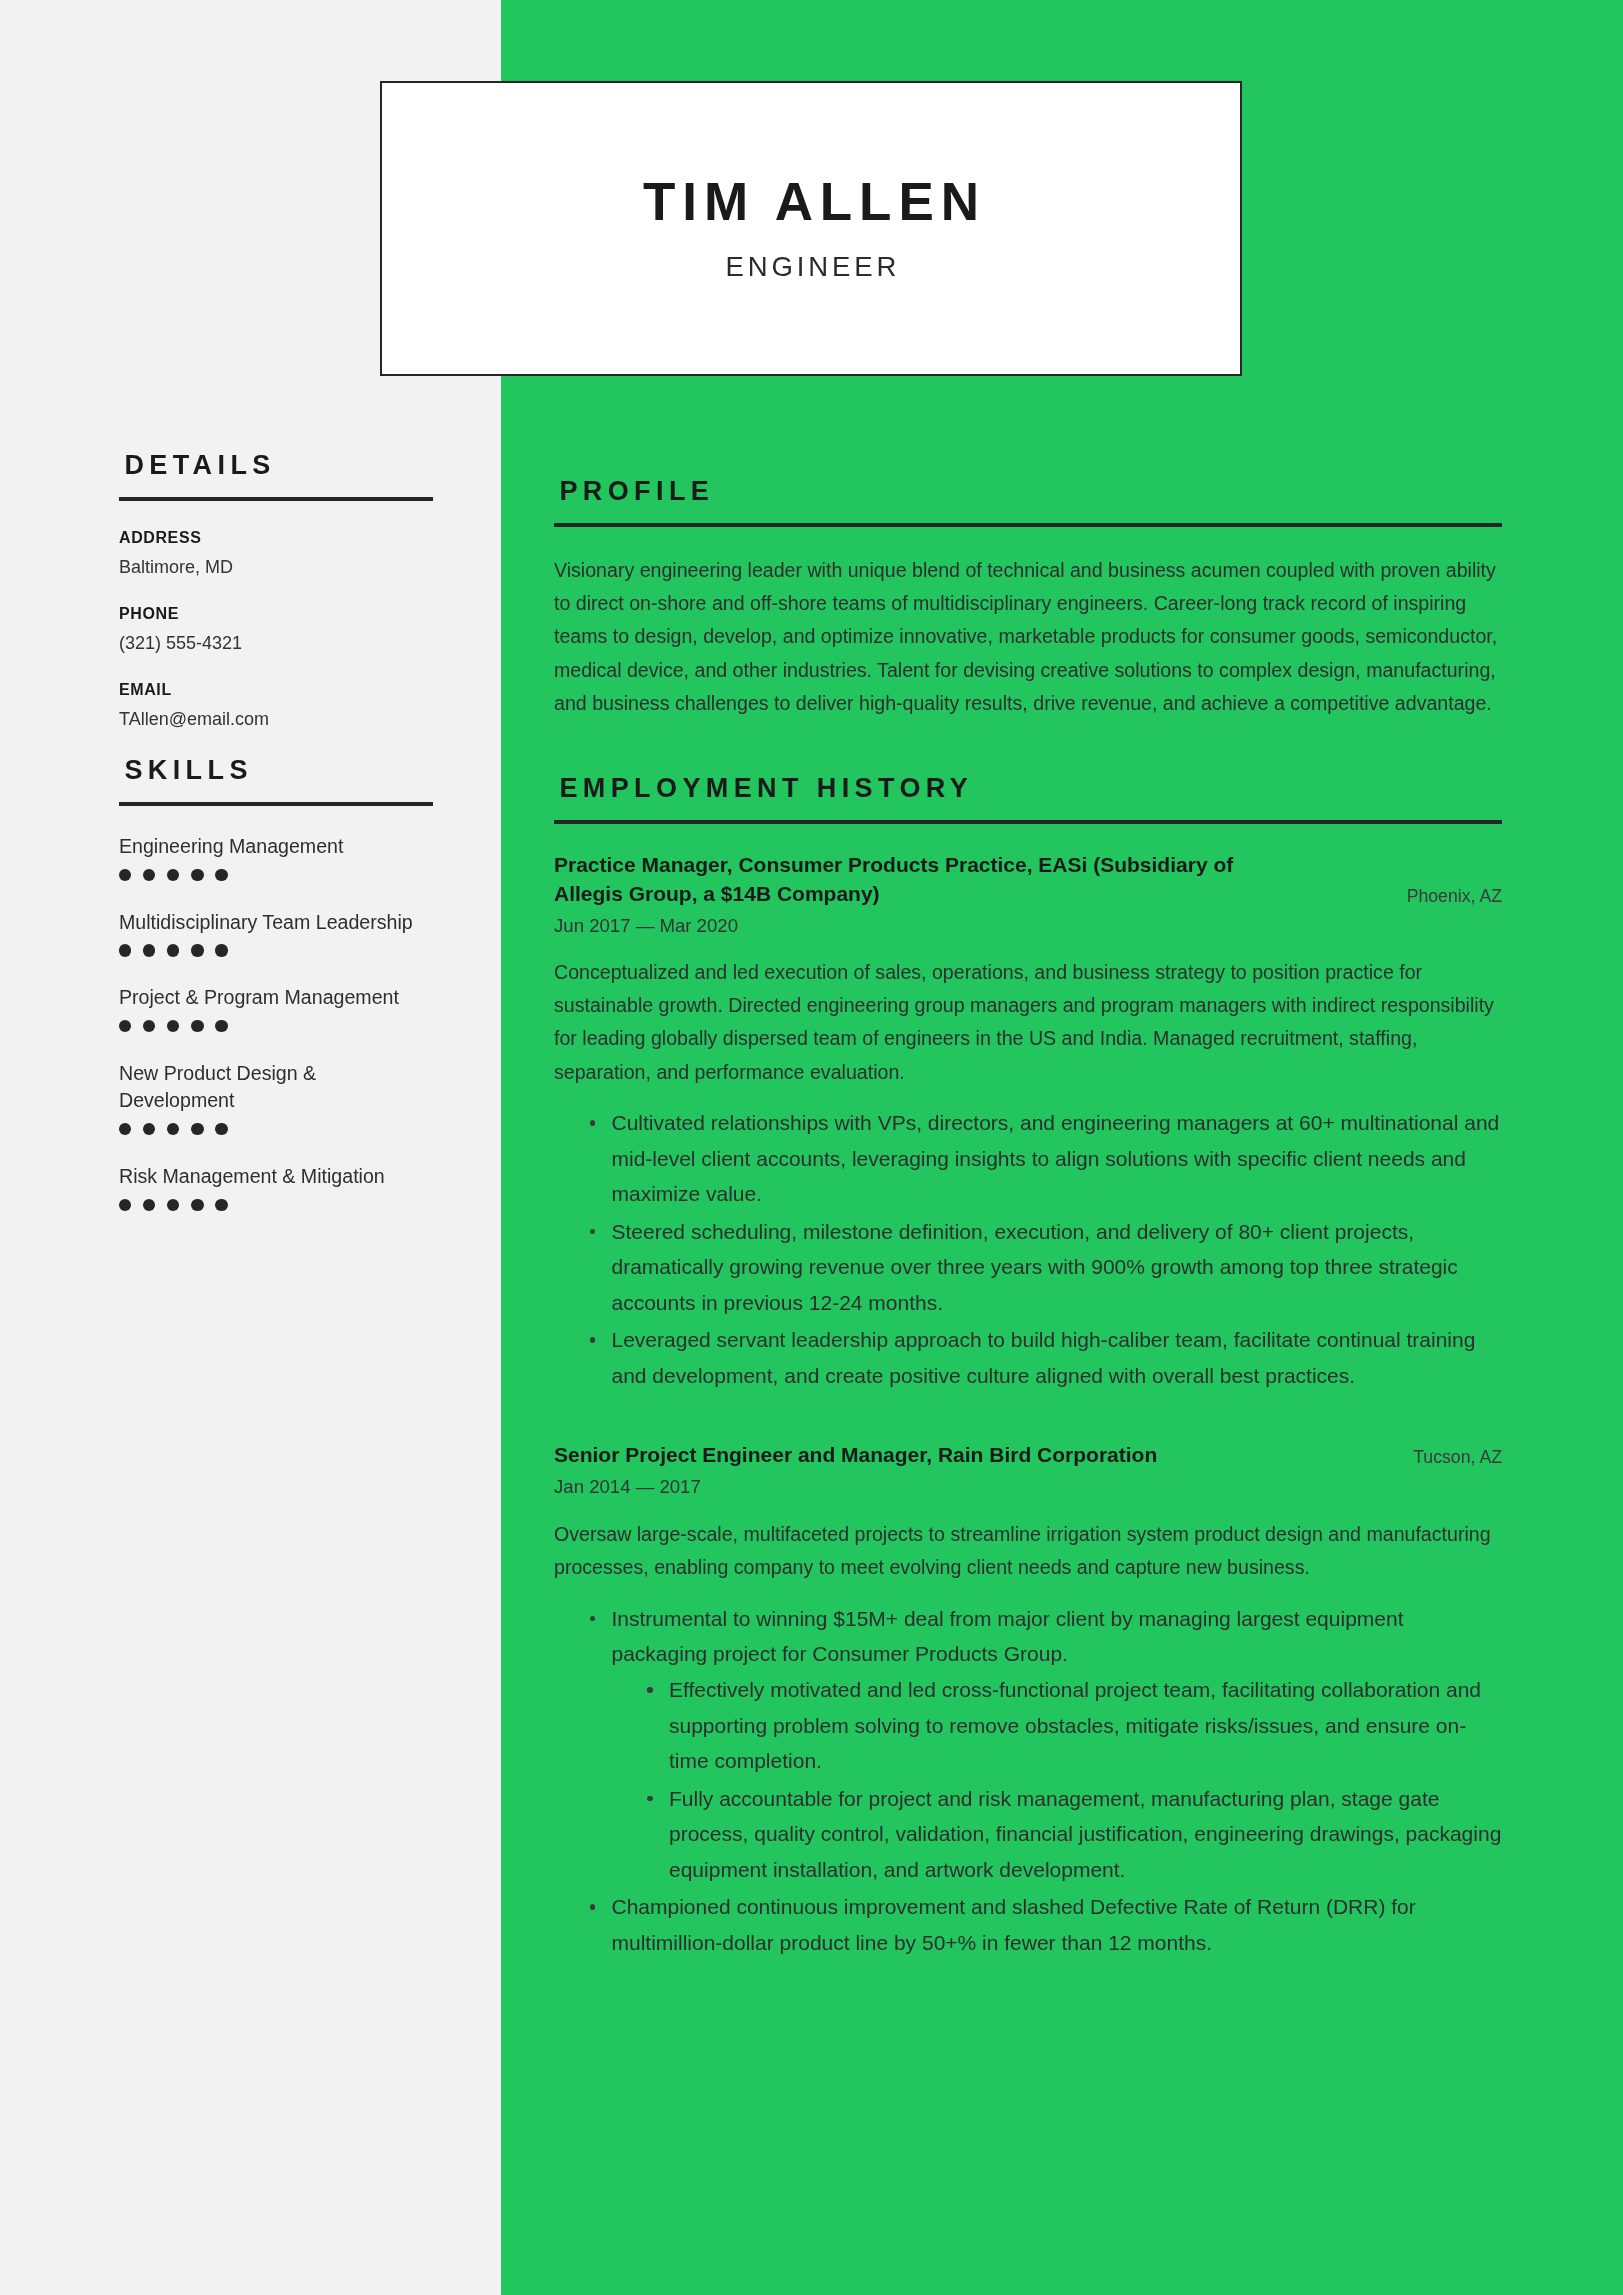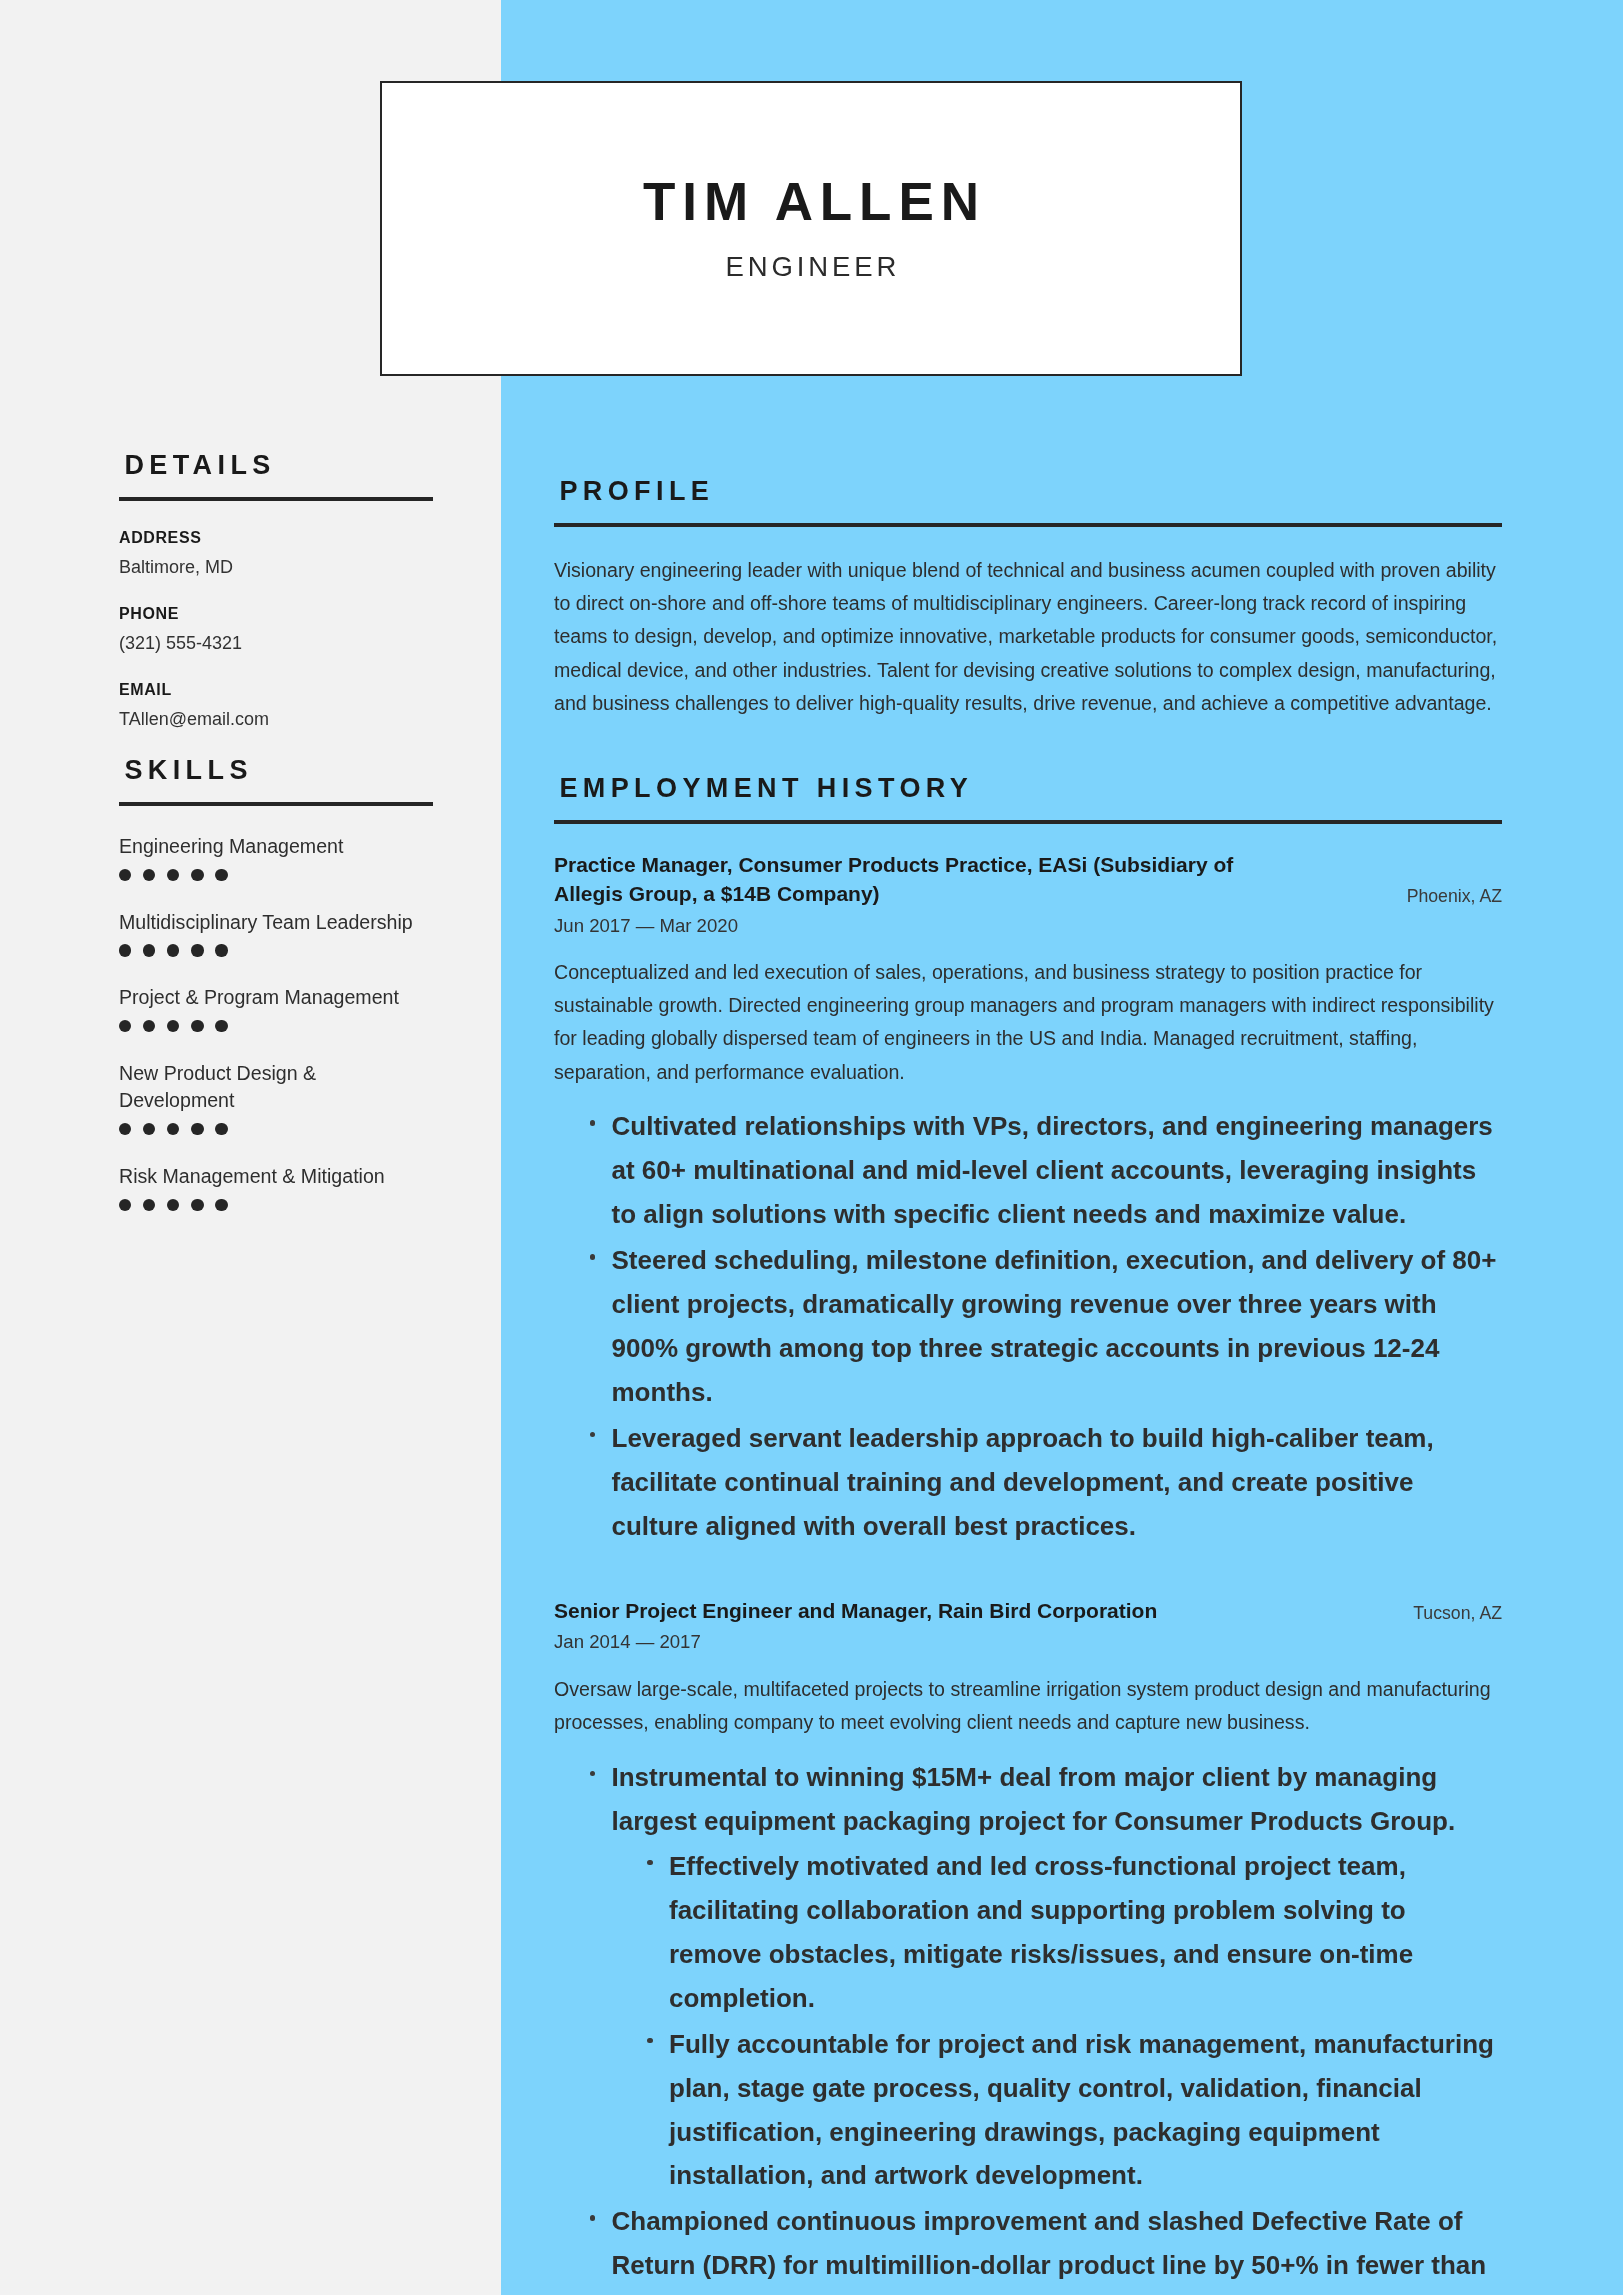--- a/index.html
+++ b/index.html
@@ -9,21 +9,21 @@
   }
   body {
     font-family: "Liberation Sans", sans-serif;
     -webkit-font-smoothing: antialiased;
   }
 
   #page {
     position: relative;
     width: 1623px;
     height: 2295px;
-    background: #7dd3fc;
+    background: #22c55e;
     overflow: hidden;
   }
 
   
   .sidebar-band {
     position: absolute;
     left: 0;
     top: 0;
     width: 501px;
     height: 2295px;
@@ -183,22 +183,22 @@
     margin: 0 0 16.7px 0;
   }
 
   ul.bullets {
     list-style: none;
     margin: 0;
     padding: 0 0 0 32px;
   }
   ul.bullets > li {
     position: relative;
-    font-size: 26px;
-    font-weight: 700;
+    font-size: 21px;
+    font-weight: 400;
     color: #2e2e2e;
     line-height: 1.69;
     padding-left: 25.5px;
     margin-bottom: 2px;
   }
   ul.bullets > li::before {
     content: "";
     position: absolute;
     left: 3.9px;
     top: 15px;

